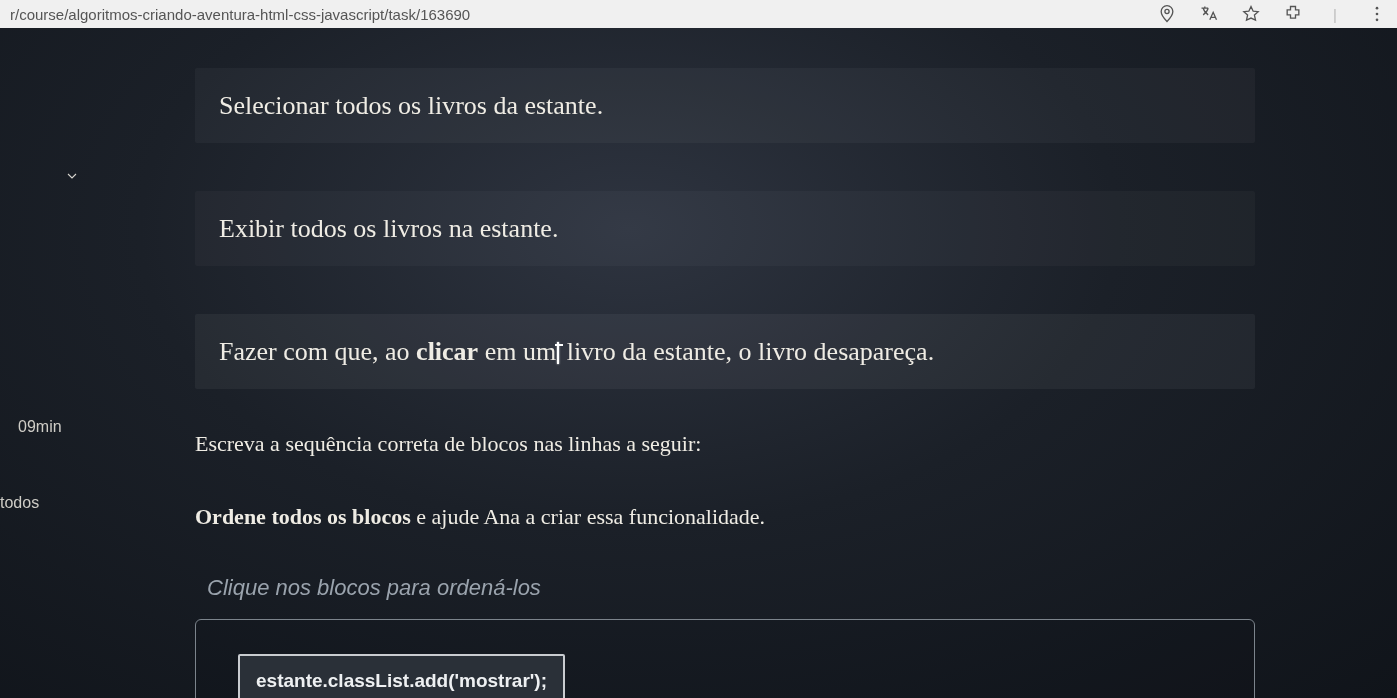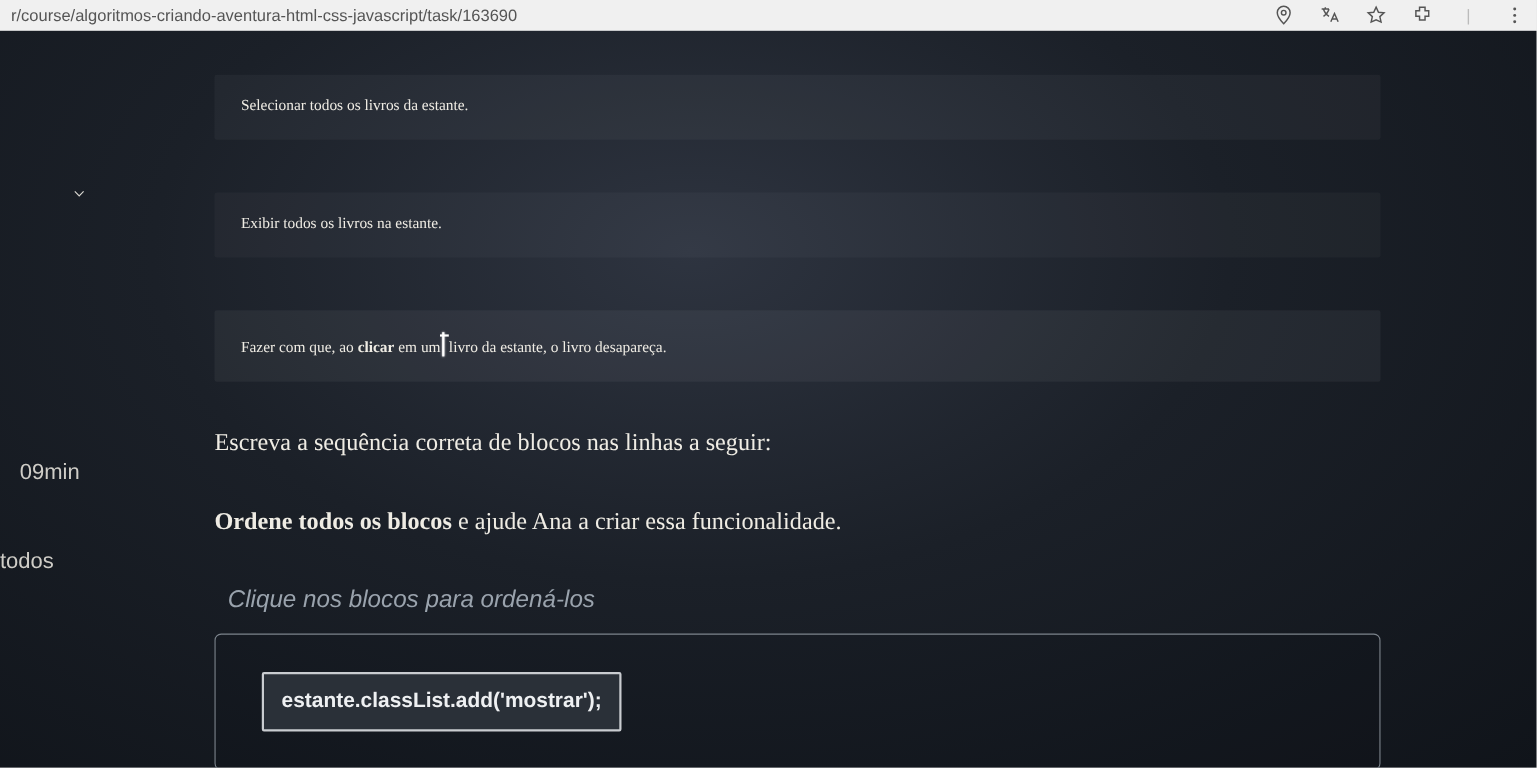--- a/index.html
+++ b/index.html
@@ -39,39 +39,39 @@
   }
   .chevron-row {
     display: flex;
     justify-content: flex-end;
     padding-right: 80px;
     color: #d8d6d0;
   }
   .side-entry {
     color: #cfcdc7;
     font-family: Arial, sans-serif;
-    font-size: 20px;
+    font-size: 16px;
     padding: 4px 0 4px 18px;
   }
   .side-09 { margin-top: 230px; }
   .side-rgura { margin-top: 50px; padding-left: 0; }
 
   .main {
     position: absolute;
     left: 195px;
     top: 40px;
     width: 1060px;
   }
 
   .card {
     background: rgba(255,255,255,0.04);
     border-radius: 2px;
     padding: 20px 24px;
     margin-bottom: 48px;
-    font-size: 14px;
+    font-size: 26px;
     color: #efece4;
     line-height: 1.35;
   }
   .card:nth-of-type(2) { background: rgba(255,255,255,0.03); }
   .card:nth-of-type(3) { background: rgba(255,255,255,0.05); margin-bottom: 40px; }
 
   .instruction {
     font-size: 22px;
     color: #efece4;
     margin-bottom: 42px;

